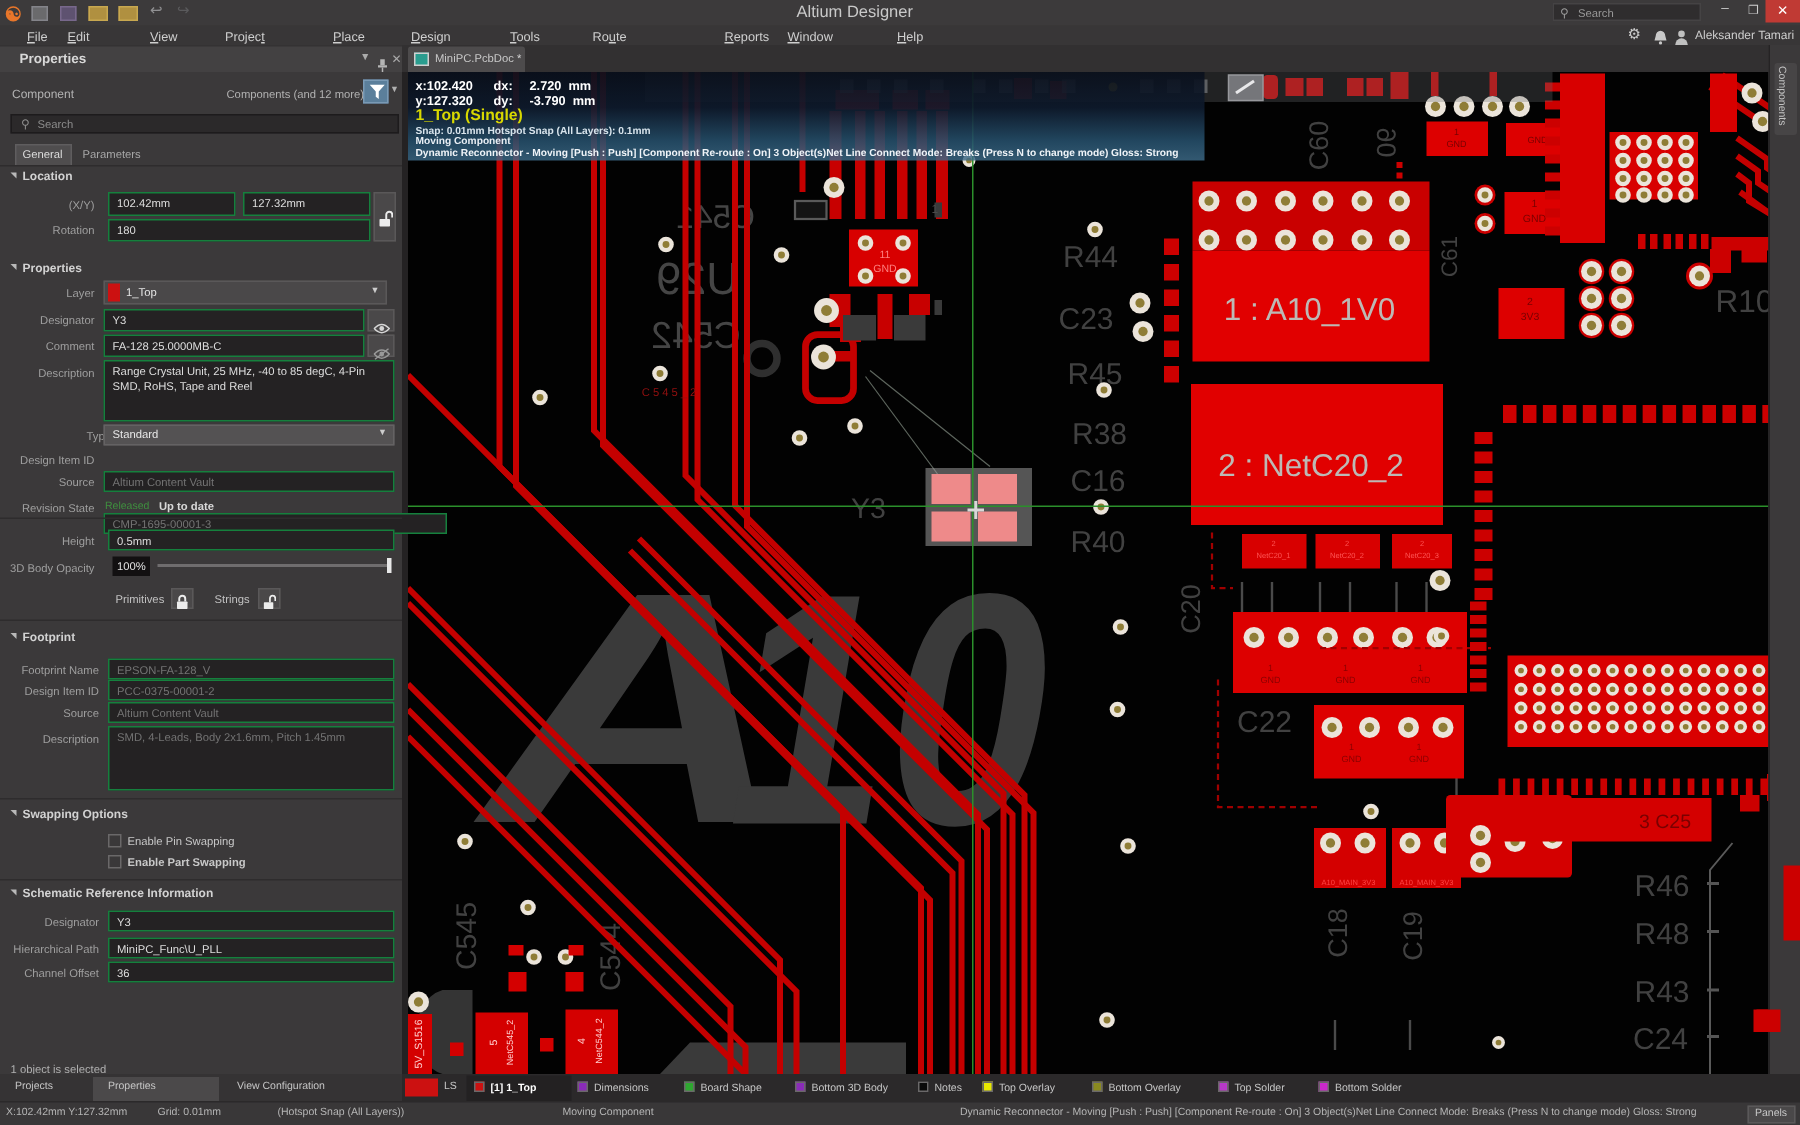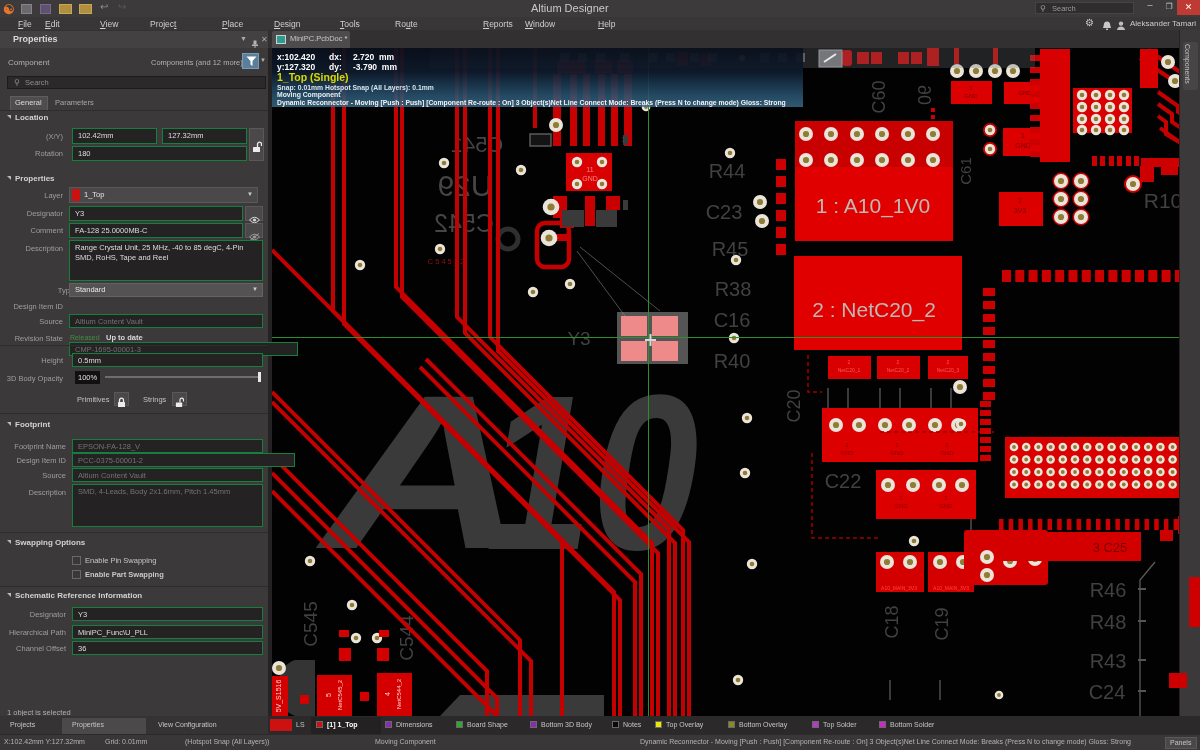--- a/index.html
+++ b/index.html
@@ -738,21 +738,21 @@
  <div class="btn" style="left:172px;top:344px;width:15px;height:14px;text-align:center;padding-top:1px;"><svg width="9" height="11" viewBox="0 0 10 12">
           <rect x="1" y="6" width="7" height="5" rx="0.5" fill="#ececec"></rect>
           <path d="M5.5,6 V3.2 a2,2.1 0 0 1 4,0 V5" stroke="#ececec" stroke-width="1.3" fill="none"></path>
         </svg></div>
  <div class="abs" style="left:0;top:365px;width:268px;height:1px;background:#2e2c2d;"></div>
 
  <span class="sech" style="left:7px;top:372px;">Footprint</span>
  <span class="lbl" style="left:0;top:394px;width:66px;">Footprint Name</span>
  <div class="inp inpg" style="left:72px;top:391px;width:191px;height:14px;">EPSON-FA-128_V</div>
  <span class="lbl" style="left:0;top:408px;width:66px;">Design Item ID</span>
- <div class="inp inpg" style="left:72px;top:405px;width:223px;height:14px;">PCC-0375-00001-2</div>
+ <div class="inp inpg" style="left:72px;top:405px;width:191px;height:14px;">PCC-0375-00001-2</div>
  <span class="lbl" style="left:0;top:423px;width:66px;">Source</span>
  <div class="inp inpg" style="left:72px;top:420px;width:191px;height:14px;">Altium Content Vault</div>
  <span class="lbl" style="left:0;top:440px;width:66px;">Description</span>
  <div class="inp inpg" style="left:72px;top:436px;width:191px;height:43px;">SMD, 4-Leads, Body 2x1.6mm, Pitch 1.45mm</div>
  <div class="abs" style="left:0;top:484px;width:268px;height:1px;background:#2e2c2d;"></div>
 
  <span class="sech" style="left:7px;top:490px;">Swapping Options</span>
  <div class="abs" style="left:72px;top:508px;width:9px;height:9px;background:#3a3839;border:1px solid #6a6869;"></div>
  <span class="abs" style="left:85px;top:508px;font-size:7.5px;color:#c8c8c8;">Enable Pin Swapping</span>
  <div class="abs" style="left:72px;top:522px;width:9px;height:9px;background:#3a3839;border:1px solid #6a6869;"></div>

